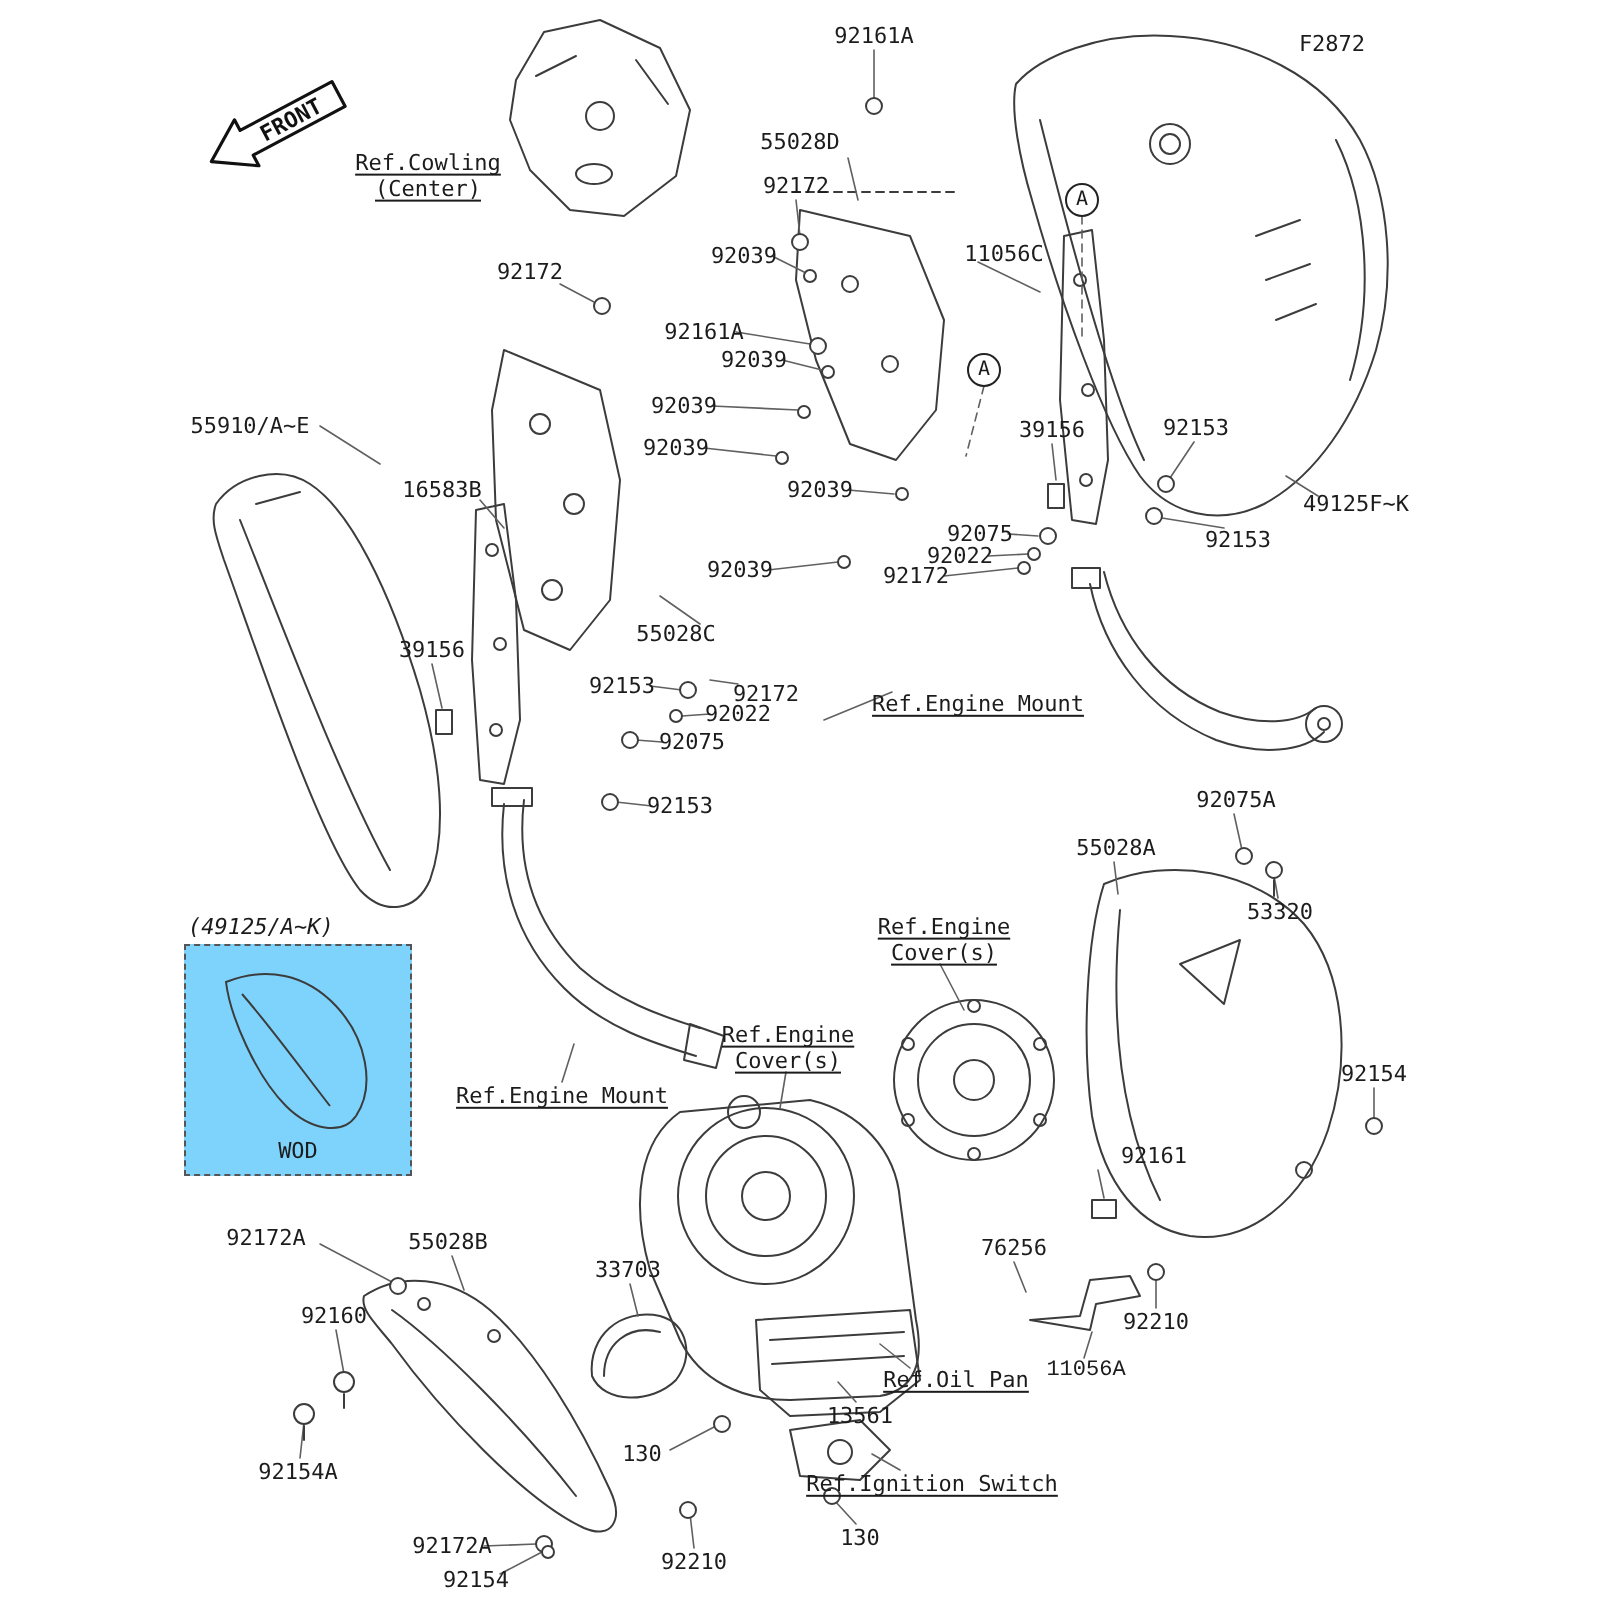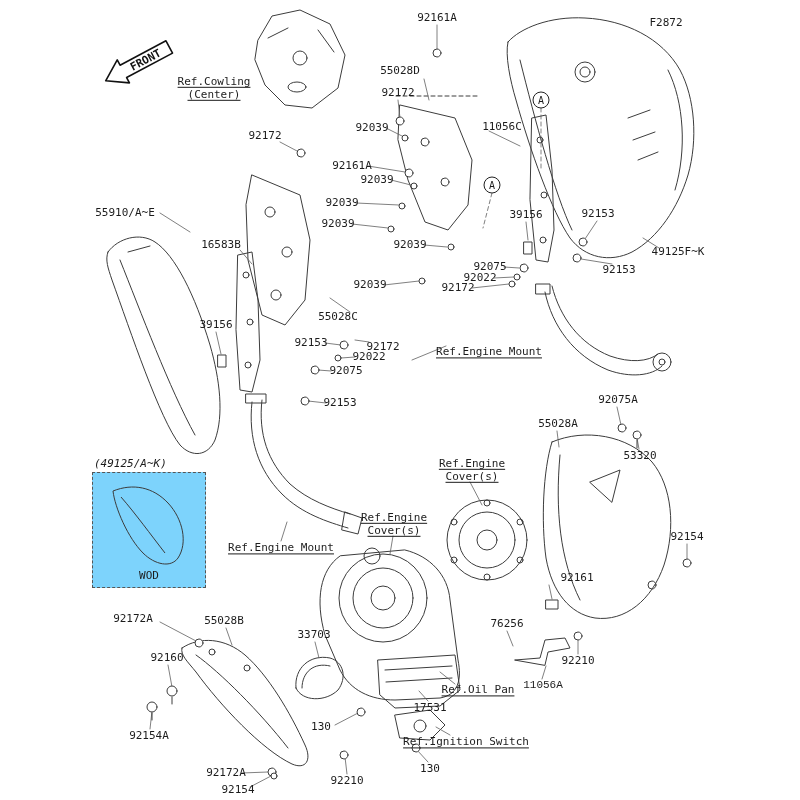--- a/index.html
+++ b/index.html
@@ -266,21 +266,21 @@
       <div class="part-label" style="left: 687px; top: 537px;">92154</div>
       <div class="part-label" style="left: 550px; top: 578px; margin-left: 27px;">92161</div>
       <div class="part-label" style="left: 133px; top: 619px;">92172A</div>
       <div class="part-label" style="left: 224px; top: 621px;">55028B</div>
       <div class="part-label" style="left: 507px; top: 624px;">76256</div>
       <div class="part-label" style="left: 314px; top: 635px;">33703</div>
       <div class="part-label" style="left: 167px; top: 658px;">92160</div>
       <div class="part-label" style="left: 578px; top: 661px;">92210</div>
       <div class="part-label" style="left: 543px; top: 686px; font-family: Liberation Mono, monospace;">11056A</div>
       <div class="part-label ref-label" style="left: 478px; top: 690px;">Ref.Oil Pan</div>
-      <div class="part-label" style="left: 430px; top: 708px;">17531</div>
+      <div class="part-label" style="left: 430px; top: 708px;">13561</div>
       <div class="part-label" style="left: 321px; top: 727px;">130</div>
       <div class="part-label" style="left: 149px; top: 736px;">92154A</div>
       <div class="part-label ref-label" style="left: 466px; top: 742px;">Ref.Ignition Switch</div>
       <div class="part-label" style="left: 226px; top: 773px;">92172A</div>
       <div class="part-label" style="left: 430px; top: 769px;">130</div>
       <div class="part-label" style="left: 347px; top: 781px;">92210</div>
       <div class="part-label" style="left: 238px; top: 790px;">92154</div>
     </div>
   <div>
       <div class="callout" style="left: 541px; top: 100px;">A</div>

